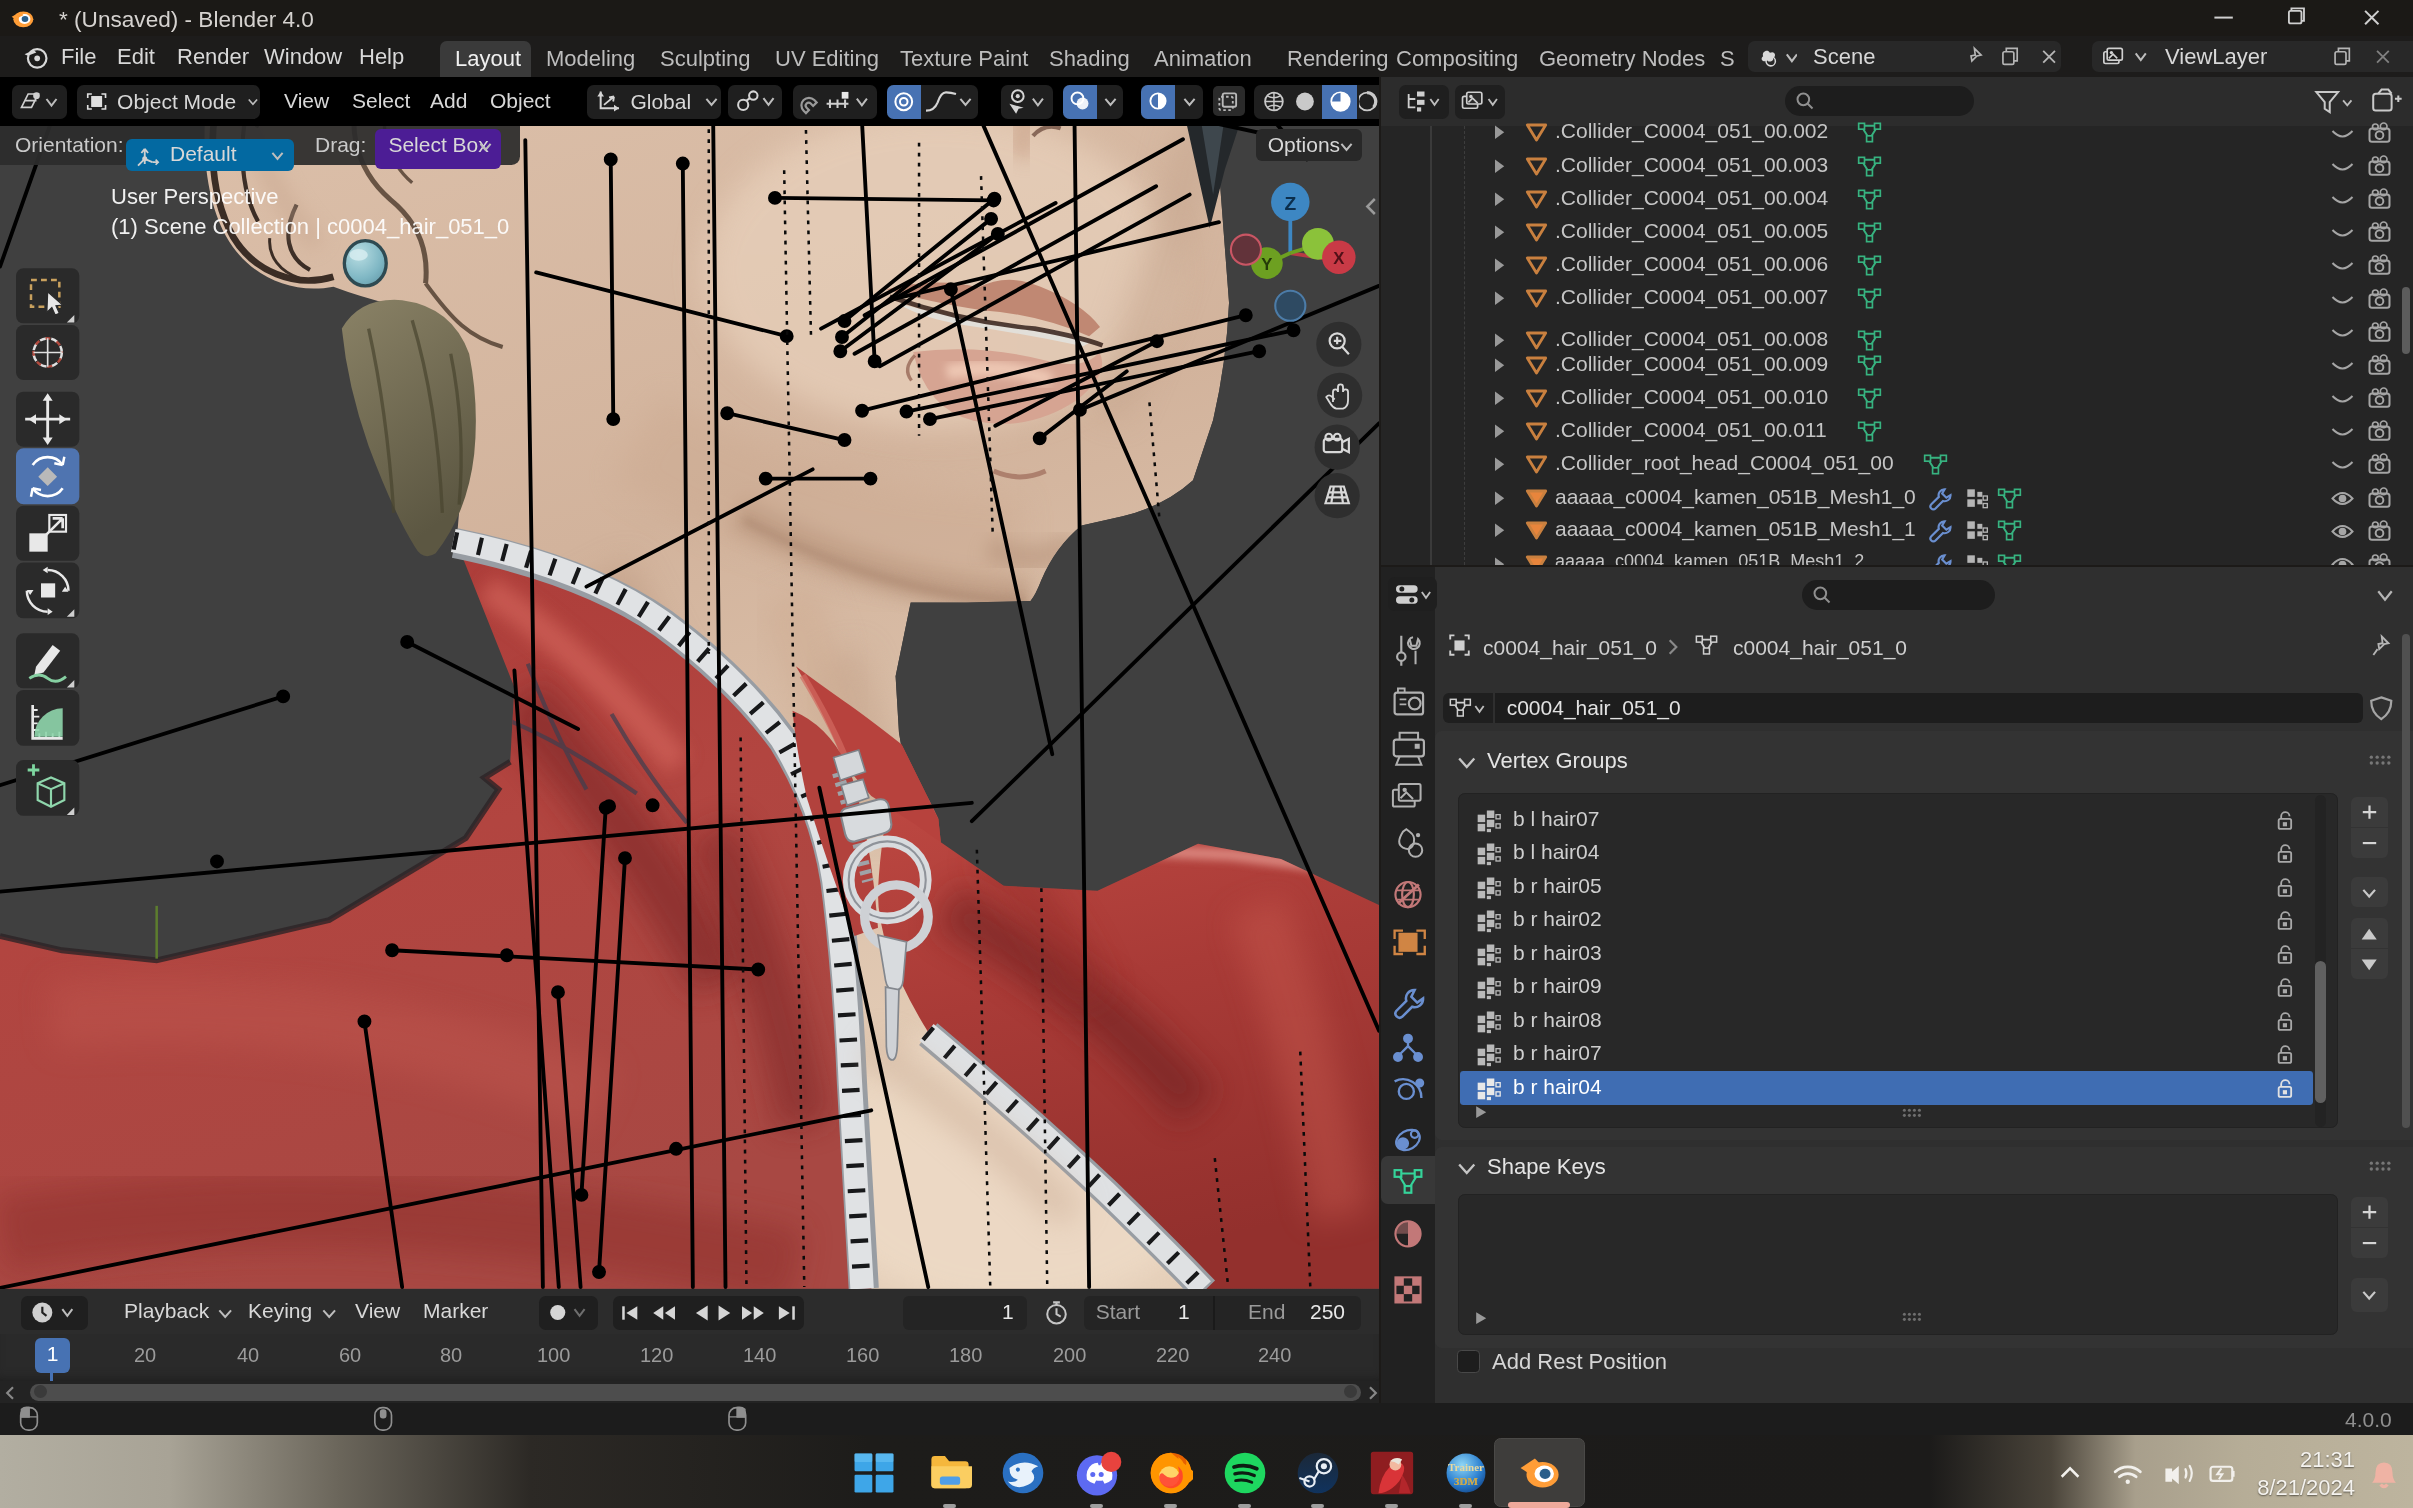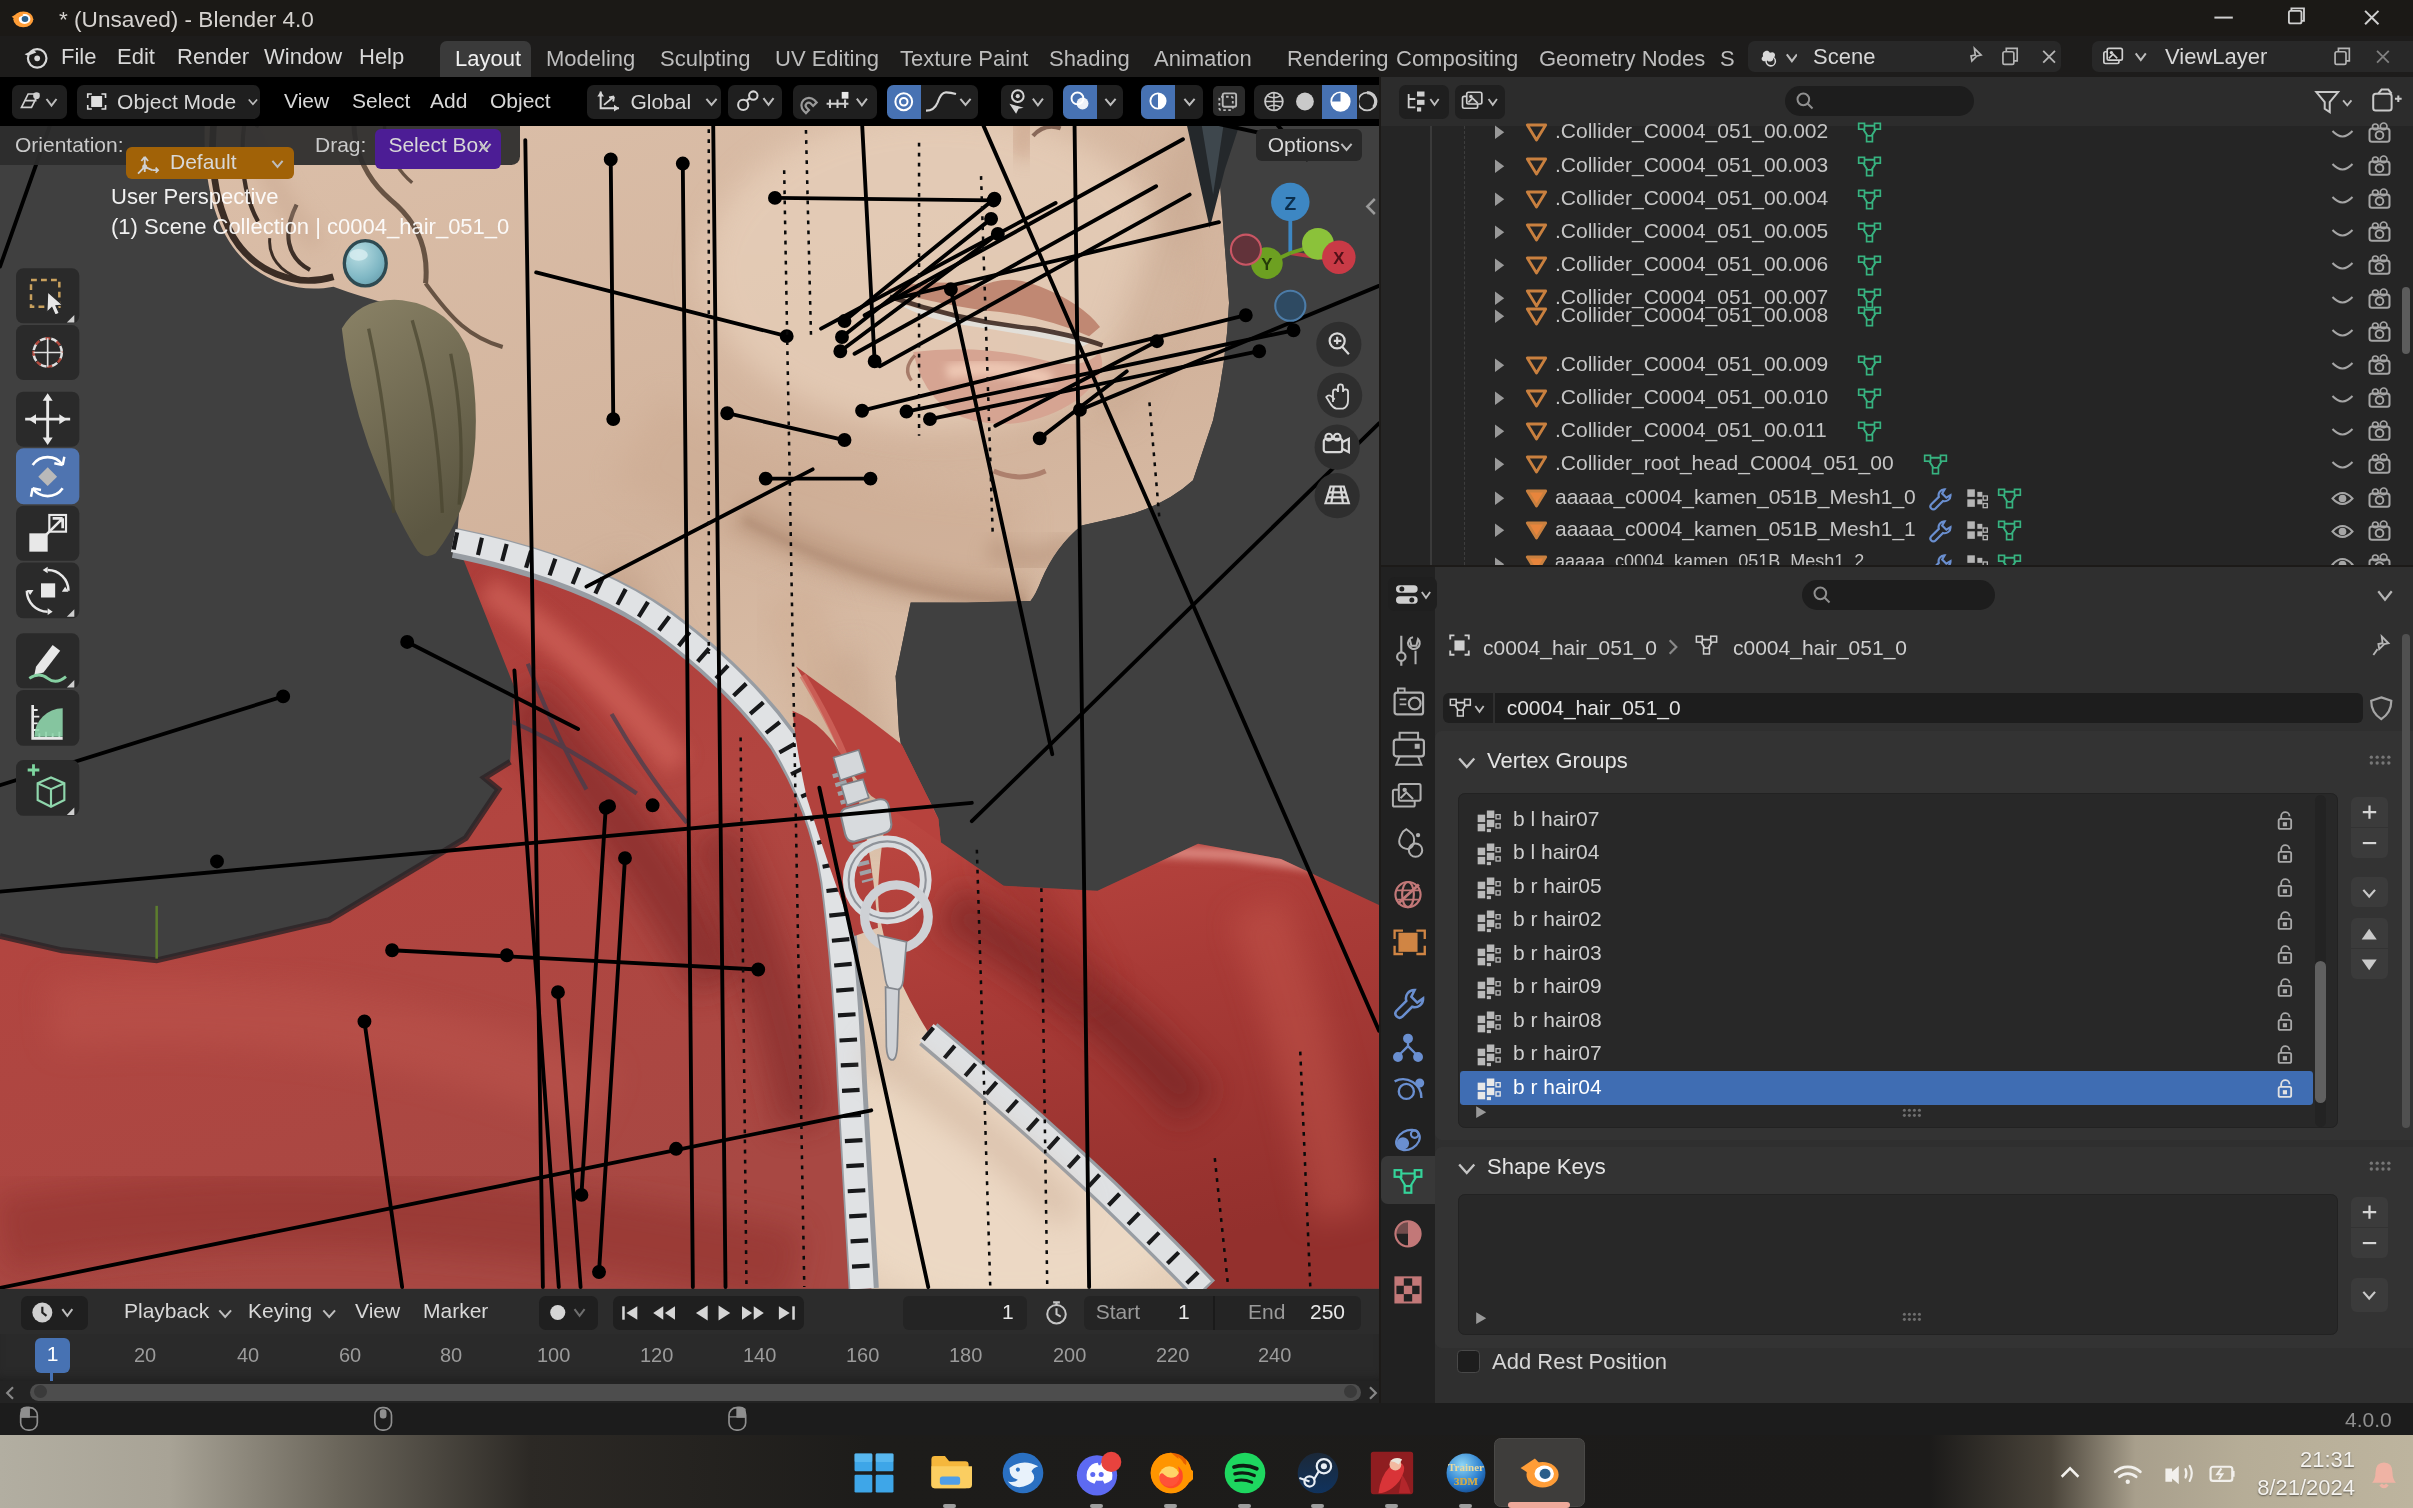--- a/index.html
+++ b/index.html
@@ -501,21 +501,21 @@
       <svg style="margin-left:1.7px;" width="22" height="27" viewBox="0 0 26 32">
         <circle cx="10" cy="16" r="11" fill="none" stroke="#c9c9c9" stroke-width="2.2"></circle>
         <path d="M10 5 a11 11 0 0 1 8 18" fill="none" stroke="#c9c9c9" stroke-width="4"></path>
       </svg>
     </div>
   </div>
 
   <div class="abs" id="vptools" style="left:0;top:49px;width:1379px;height:39px;">
     <div class="abs" style="left:0;top:0;width:520px;height:39px;background:#2c2c2cee;border-radius:0 0 8.4px 0;"></div>
     <div class="abs txt" style="left:15px;top:6.7px;font-size:21px;color:#c9c9c9;">Orientation:</div>
-    <div class="abs" style="left:126px;top:21px;width:168px;height:32px;background:#a16207;border-radius:5.9px;">
+    <div class="abs" style="left:126px;top:13px;width:168px;height:32px;background:#0369a1;border-radius:5.9px;">
       <svg style="position:absolute;left:6.7px;top:2.5px;" width="28.5" height="27" viewBox="0 0 34 32">
         <path d="M14 26 V8 M14 8 l-4 5 M14 8 l4 5 M14 20 l-8 8 M14 20 l9 4" stroke="#d0d0d0" stroke-width="2.2" fill="none"></path>
         <circle cx="14" cy="20" r="3" fill="#d0d0d0"></circle>
         <path d="M23 24 l6 0 m-2 -3 l3 3 l-3 3" stroke="#d0d0d0" stroke-width="2" fill="none"></path>
       </svg>
       <span class="txt" style="position:absolute;left:44px;top:3.4px;font-size:21px;">Default</span>
       <svg style="position:absolute;right:8.4px;top:8.4px;" width="17" height="17" viewBox="0 0 20 20">
             <path d="M4 7 l6 7 l6 -7" fill="none" stroke="#bdbdbd" stroke-width="2.4"></path>
           </svg>
     </div>
@@ -809,21 +809,21 @@
 </div>
 <svg class="abs" style="left:949px;top:210px;" width="25" height="25" viewBox="0 0 30 30">
           <path d="M3 12 q12 13 24 0" fill="none" stroke="#a5a5a5" stroke-width="2.4"></path>
         </svg>
 <svg class="abs" style="left:986px;top:210px;" width="25" height="25" viewBox="0 0 30 30">
           <rect x="3" y="9" width="24" height="16" rx="3" fill="none" stroke="#a5a5a5" stroke-width="2.4"></rect>
           <circle cx="10" cy="7" r="3.4" fill="none" stroke="#a5a5a5" stroke-width="2"></circle>
           <circle cx="20" cy="6.4" r="4" fill="none" stroke="#a5a5a5" stroke-width="2"></circle>
           <circle cx="15" cy="17" r="4.6" fill="none" stroke="#a5a5a5" stroke-width="2.4"></circle>
         </svg>
-<div class="abs" style="left:109px;top:223px;width:922px;height:32px;">
+<div class="abs" style="left:109px;top:247px;width:922px;height:32px;">
 <svg class="abs" style="left:0;top:6.7px;" width="18.4" height="18.4" viewBox="0 0 22 22">
             <path d="M6 3 L17 11 L6 19 Z" fill="#999"></path>
           </svg>
 <svg class="abs" style="left:34px;top:4.2px;" width="25" height="25" viewBox="0 0 30 30">
             <path d="M4 6 H26 L15 24 Z" fill="none" stroke="#c9803f" stroke-width="3.4" stroke-linejoin="round"></path>
           </svg>
 <div class="abs" style="left:65px;top:2.5px;font-size:21px;color:#c5c5c5;white-space:nowrap;">.Collider_C0004_051_00.008</div>
 <svg class="abs" style="left:367px;top:4.2px;" width="25" height="25" viewBox="0 0 30 30">
             <path d="M5 7 H25 L15 23 Z" fill="none" stroke="#37b380" stroke-width="2.4"></path>
             <rect x="2" y="4" width="7" height="7" fill="#252525" stroke="#37b380" stroke-width="2"></rect>

